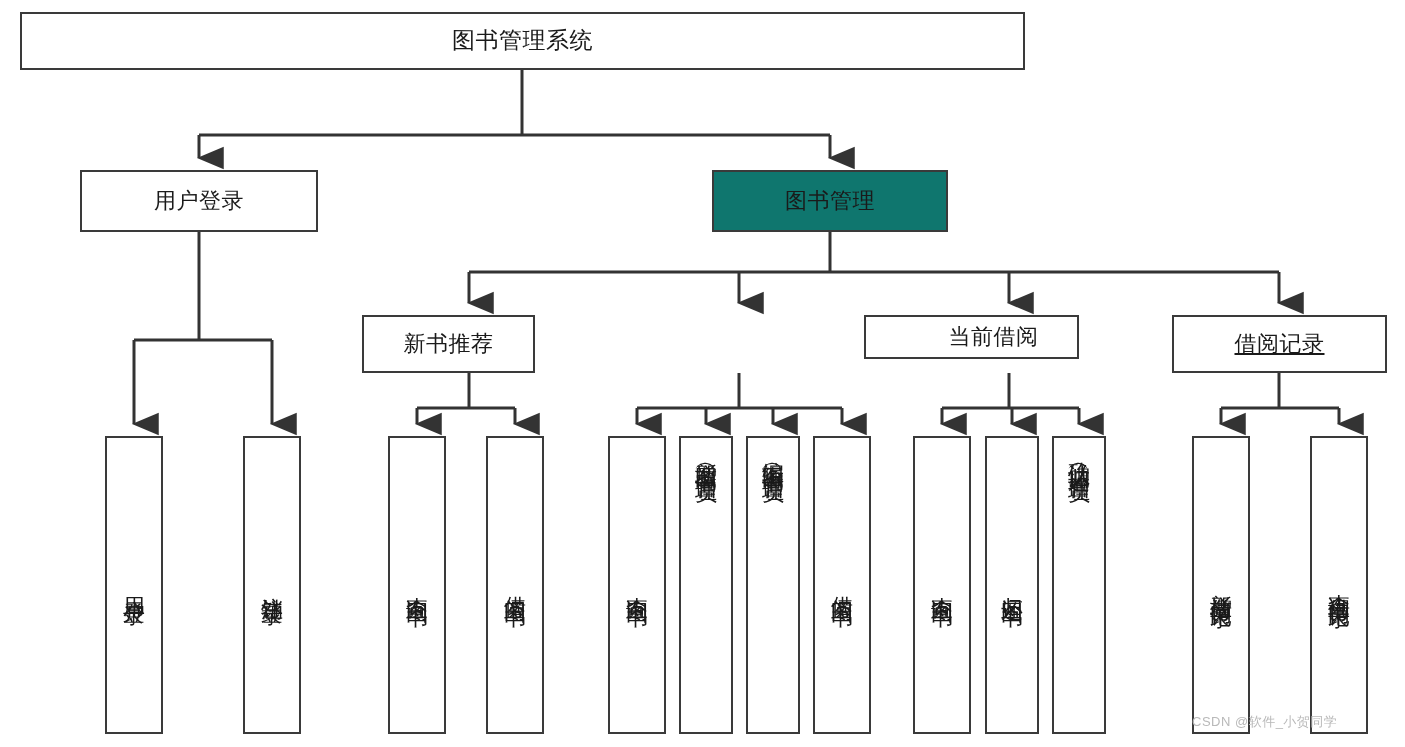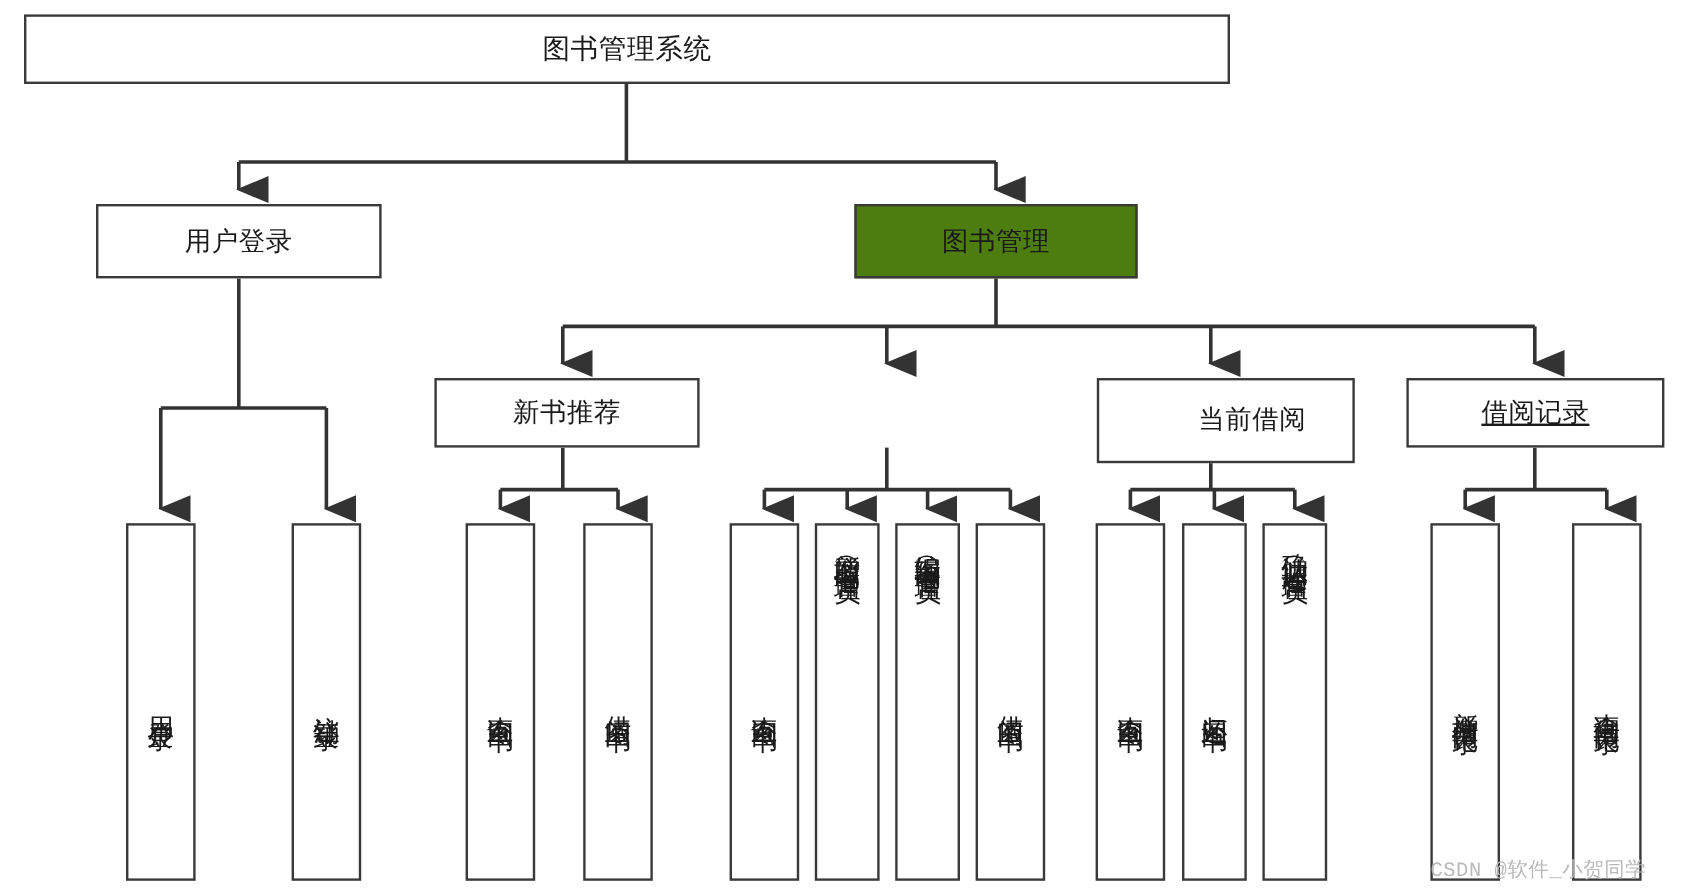--- a/index.html
+++ b/index.html
@@ -59,26 +59,25 @@
     overflow: hidden;
   }
   
   .node-v.align-start {
     justify-content: flex-start;
   }
   .watermark {
     position: absolute;
     left: 1192px;
     top: 713px;
-    font-size: 17px;
+    font-size: 13px;
     color: #b9b9b9;
     white-space: nowrap;
     letter-spacing: 0.5px;
     pointer-events: none;
-    font-family: Liberation Mono, monospace;
   }
 </style>
 </head>
 <body>
 
 <div id="canvas" style="background: rgb(255, 255, 255);">
 
   <svg id="edges" viewBox="0 0 1405 747" width="1405" height="747" xmlns="http://www.w3.org/2000/svg">
     <defs>
       <marker id="arrow" viewBox="0 0 12 12" refX="6" refY="11" markerWidth="9" markerHeight="9" orient="auto-start-reverse">
@@ -125,24 +124,24 @@
       <path d="M 1279 373 L 1279 408"></path>
       <path d="M 1221 408 L 1339 408"></path>
       <path d="M 1221 408 L 1221 424" marker-end="url(#arrow)"></path>
       <path d="M 1339 408 L 1339 424" marker-end="url(#arrow)"></path>
     </g>
   </svg>
 
   <div class="node node-h node-root" id="n-root" style="left: 20px; top: 12px; width: 1005px; height: 58px; border-color: rgb(58, 58, 58); background: rgb(255, 255, 255); color: rgb(26, 26, 26);">图书管理系统</div>
 
   <div class="node node-h" id="n-l2-0" style="left: 80px; top: 170px; width: 238px; height: 62px; border-color: rgb(58, 58, 58); background: rgb(255, 255, 255); color: rgb(26, 26, 26);">用户登录</div>
-  <div class="node node-h" id="n-l2-1" style="left: 712px; top: 170px; width: 236px; height: 62px; border-color: rgb(58, 58, 58); background: #4d7c0f; color: rgb(26, 26, 26);">图书管理</div>
+  <div class="node node-h" id="n-l2-1" style="left: 712px; top: 170px; width: 236px; height: 62px; border-color: rgb(58, 58, 58); background: #0f766e; color: rgb(26, 26, 26);">图书管理</div>
 
-  <div class="node node-h" id="n-l3-0" style="left: 362px; top: 315px; width: 221px; height: 58px; border-color: rgb(58, 58, 58); background: rgb(255, 255, 255); color: rgb(26, 26, 26);">新书推荐</div>
-  <div class="node node-h" id="n-l3-2" style="left: 914px; top: 315px; width: 215px; height: 71px; border-color: rgb(58, 58, 58); background: rgb(255, 255, 255); color: rgb(26, 26, 26); padding-left: 44px;">当前借阅</div>
+  <div class="node node-h" id="n-l3-0" style="left: 362px; top: 315px; width: 173px; height: 58px; border-color: rgb(58, 58, 58); background: rgb(255, 255, 255); color: rgb(26, 26, 26);">新书推荐</div>
+  <div class="node node-h" id="n-l3-2" style="left: 864px; top: 315px; width: 215px; height: 44px; border-color: rgb(58, 58, 58); background: rgb(255, 255, 255); color: rgb(26, 26, 26); padding-left: 44px;">当前借阅</div>
   <div class="node node-h" id="n-l3-3" style="left: 1172px; top: 315px; width: 215px; height: 58px; border-color: rgb(58, 58, 58); background: rgb(255, 255, 255); color: rgb(26, 26, 26); text-decoration: underline;">借阅记录</div>
 
   <div class="node node-v" id="n-leaf-0" style="left: 105px; top: 436px; width: 58px; height: 298px; border-color: rgb(58, 58, 58); background: rgb(255, 255, 255); color: rgb(26, 26, 26);">用户登录</div>
   <div class="node node-v" id="n-leaf-1" style="left: 243px; top: 436px; width: 58px; height: 298px; border-color: rgb(58, 58, 58); background: rgb(255, 255, 255); color: rgb(26, 26, 26);">注销登录</div>
   <div class="node node-v" id="n-leaf-2" style="left: 388px; top: 436px; width: 58px; height: 298px; border-color: rgb(58, 58, 58); background: rgb(255, 255, 255); color: rgb(26, 26, 26);">查询图书</div>
   <div class="node node-v" id="n-leaf-3" style="left: 486px; top: 436px; width: 58px; height: 298px; border-color: rgb(58, 58, 58); background: rgb(255, 255, 255); color: rgb(26, 26, 26);">借阅图书</div>
   <div class="node node-v" id="n-leaf-4" style="left: 608px; top: 436px; width: 58px; height: 298px; border-color: rgb(58, 58, 58); background: rgb(255, 255, 255); color: rgb(26, 26, 26);">查询图书</div>
   <div class="node node-v align-start" id="n-leaf-5" style="left: 679px; top: 436px; width: 54px; height: 298px; border-color: rgb(58, 58, 58); background: rgb(255, 255, 255); color: rgb(26, 26, 26);">新增图书（管理员）</div>
   <div class="node node-v align-start" id="n-leaf-6" style="left: 746px; top: 436px; width: 54px; height: 298px; border-color: rgb(58, 58, 58); background: rgb(255, 255, 255); color: rgb(26, 26, 26);">编辑图书（管理员）</div>
   <div class="node node-v" id="n-leaf-7" style="left: 813px; top: 436px; width: 58px; height: 298px; border-color: rgb(58, 58, 58); background: rgb(255, 255, 255); color: rgb(26, 26, 26);">借阅图书</div>

